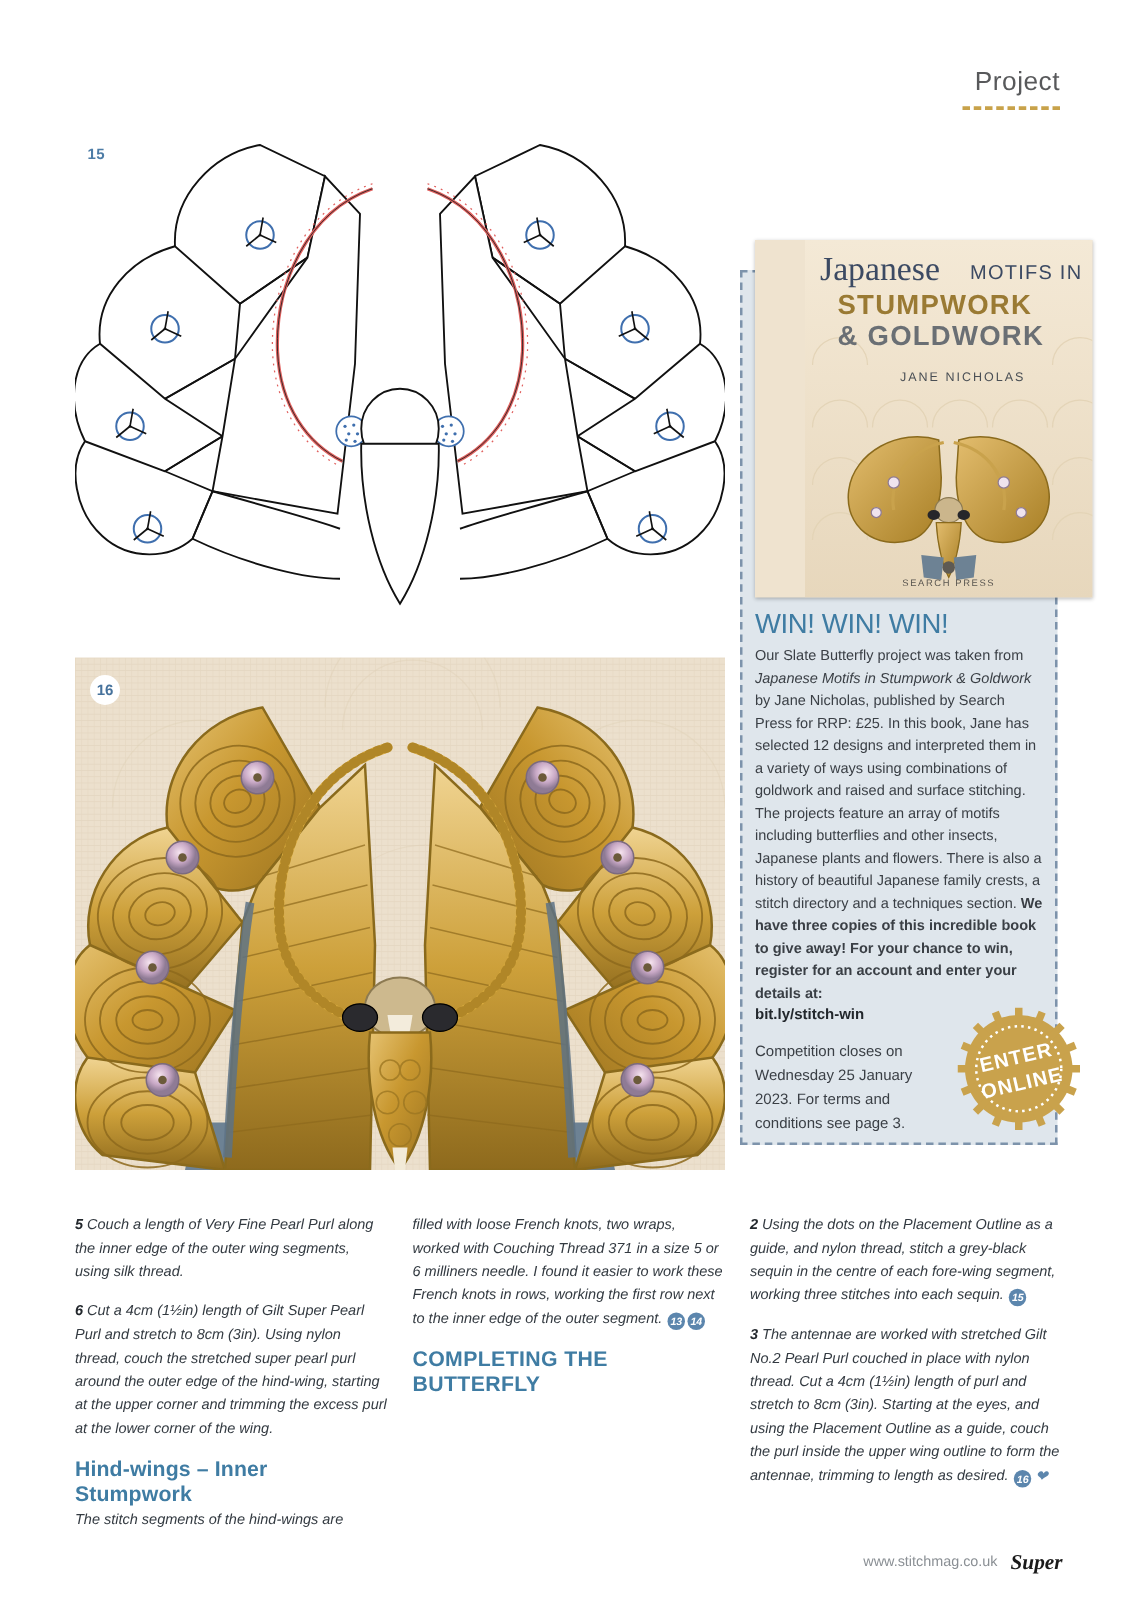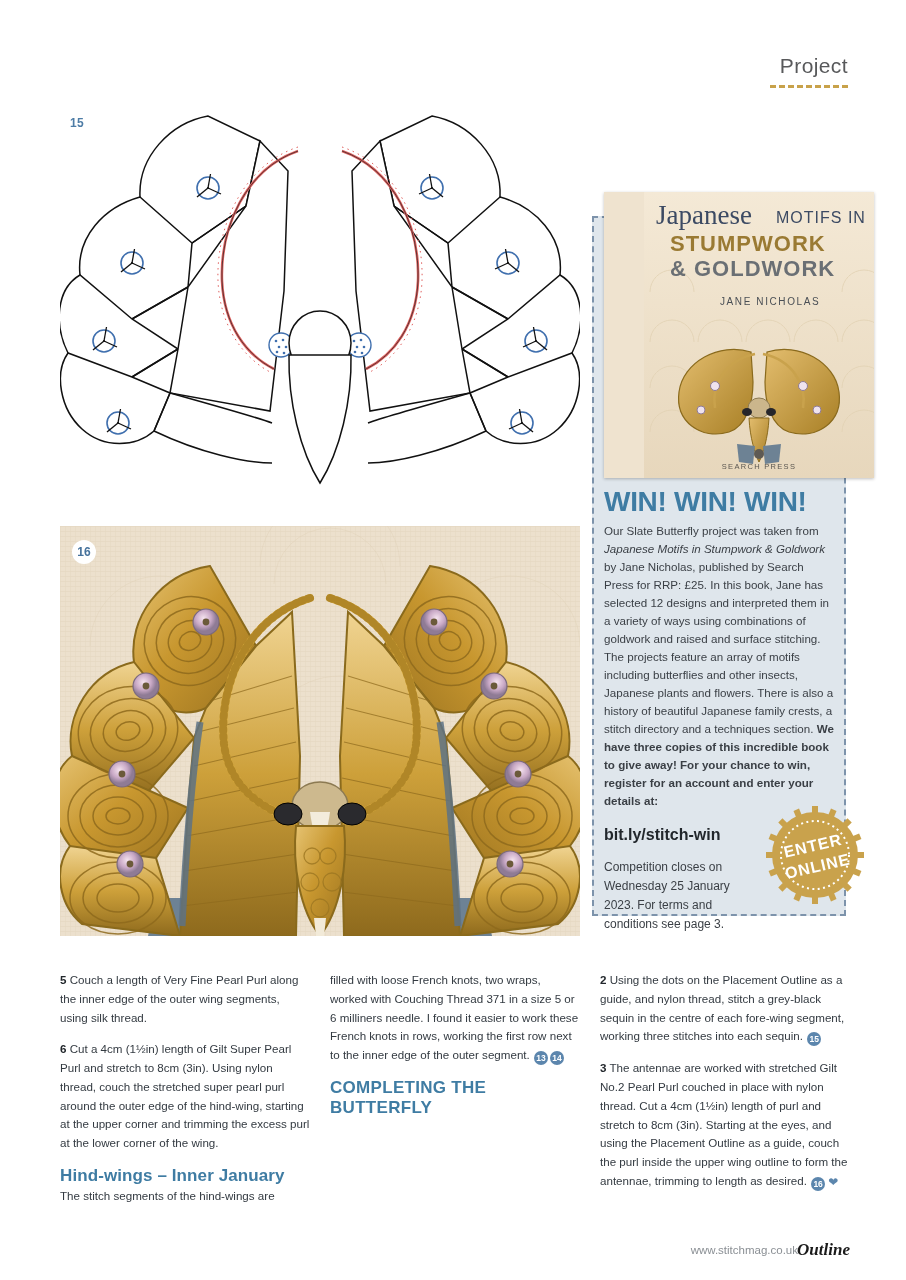--- a/index.html
+++ b/index.html
@@ -46,47 +46,47 @@
     background:#dfe6ec;border:2px dashed #7d93ab;box-sizing:border-box;
   }
   .bookcover{
     position:absolute;left:604px;top:176px;width:230px;height:286px;
     overflow:hidden;z-index:4;box-shadow:0 1px 3px rgba(0,0,0,.25);
     background:#efe3cf;
     padding-left:40px;
   }
   .promo-inner{position:absolute;left:604px;top:472px;width:232px;z-index:5;}
   .win-title{
-    font-size:28px;font-weight:700;color:#3f7ca3;letter-spacing:-.3px;
+    font-size:22px;font-weight:400;color:#3f7ca3;letter-spacing:-.3px;
     margin:0 0 6px 0;line-height:1;
   }
   .promo-p{
     font-size:11.6px;line-height:1.55;color:#3a3f45;margin:0;
     font-family:"Liberation Sans", sans-serif;
   }
   .promo-p em{}
   .promo-p b{font-weight:700;}
   .promo-link{
-    font-size:16px;font-weight:700;color:#22272c;margin-top:16px;
+    font-size:12px;font-weight:700;color:#22272c;
   }
   .promo-small{
     font-size:12px;line-height:1.6;color:#3a3f45;margin-top:14px;width:140px;
   }
   .badge-enter{
     position:absolute;left:766px;top:790px;width:98px;height:98px;z-index:7;
   }
 
   
   .cols{position:absolute;left:60px;top:955px;width:790px;}
   .col{position:absolute;top:0;width:250px;}
   .col.c1{left:0;}
   .col.c2{left:270px;}
   .col.c3{left:540px;width:255px;}
   .para{
-    font-size:11.6px;line-height:1.62;color:#333a41;margin:0 0 13px 0;
+    font-size:11.6px;line-height:1.62;color:#333a41;margin:0 0 13px 0;font-style:italic;
   }
   .para b{font-weight:700;color:#22272c;}
   .subhead{
     font-size:17px;font-weight:700;color:#3f7ca3;margin:4px 0 1px 0;
     letter-spacing:.1px;
   }
   .subhead.caps{letter-spacing:.3px;}
   .numdot{
     display:inline-block;width:14px;height:14px;border-radius:50%;
     background:#5c86ad;color:#fff;font-size:8.5px;font-weight:700;
@@ -400,37 +400,37 @@
       <text x="49" y="45" text-anchor="middle" transform="rotate(-13 49 49)" font-family="Liberation Sans, sans-serif" font-size="16" font-weight="bold" fill="#ffffff" letter-spacing="1">ENTER</text>
       <text x="49" y="66" text-anchor="middle" transform="rotate(-13 49 49)" font-family="Liberation Sans, sans-serif" font-size="16" font-weight="bold" fill="#ffffff" letter-spacing="1">ONLINE</text>
     </svg>
   </div>
 
   <div class="cols">
 
     <div class="col c1">
       <p class="para"><b>5</b><span> Couch a length of Very Fine Pearl Purl along the inner edge of the outer wing segments, using silk thread.</span></p>
       <p class="para"><b>6</b><span> Cut a 4cm (1½in) length of Gilt Super Pearl Purl and stretch to 8cm (3in). Using nylon thread, couch the stretched super pearl purl around the outer edge of the hind-wing, starting at the upper corner and trimming the excess purl at the lower corner of the wing.</span></p>
-      <div class="subhead">Hind-wings – Inner January</div>
+      <div class="subhead">Hind-wings – Inner Stumpwork</div>
       <p class="para">The stitch segments of the hind-wings are</p>
     </div>
 
     <div class="col c2">
       <p class="para"><span>filled with loose French knots, two wraps, worked with Couching Thread 371 in a size 5 or 6 milliners needle. I found it easier to work these French knots in rows, working the first row next to the inner edge of the outer segment.</span>
         <span class="numdot">13</span><span class="numdot">14</span></p>
       <div class="subhead caps">COMPLETING THE BUTTERFLY</div>
     </div>
 
     <div class="col c3">
       <p class="para"><b>2</b><span> Using the dots on the Placement Outline as a guide, and nylon thread, stitch a grey-black sequin in the centre of each fore-wing segment, working three stitches into each sequin.</span>
         <span class="numdot">15</span></p>
       <p class="para"><b>3</b><span> The antennae are worked with stretched Gilt No.2 Pearl Purl couched in place with nylon thread. Cut a 4cm (1½in) length of purl and stretch to 8cm (3in). Starting at the eyes, and using the Placement Outline as a guide, couch the purl inside the upper wing outline to form the antennae, trimming to length as desired.</span>
         <span class="numdot">16</span><span class="heart">❤</span></p>
     </div>
 
   </div>
 
   <div class="footer">
     <div class="footer-url">www.stitchmag.co.uk</div>
-    <div class="footer-logo">Outline</div>
+    <div class="footer-logo">Super</div>
   </div>
 
 </div>
 
 </body></html>

